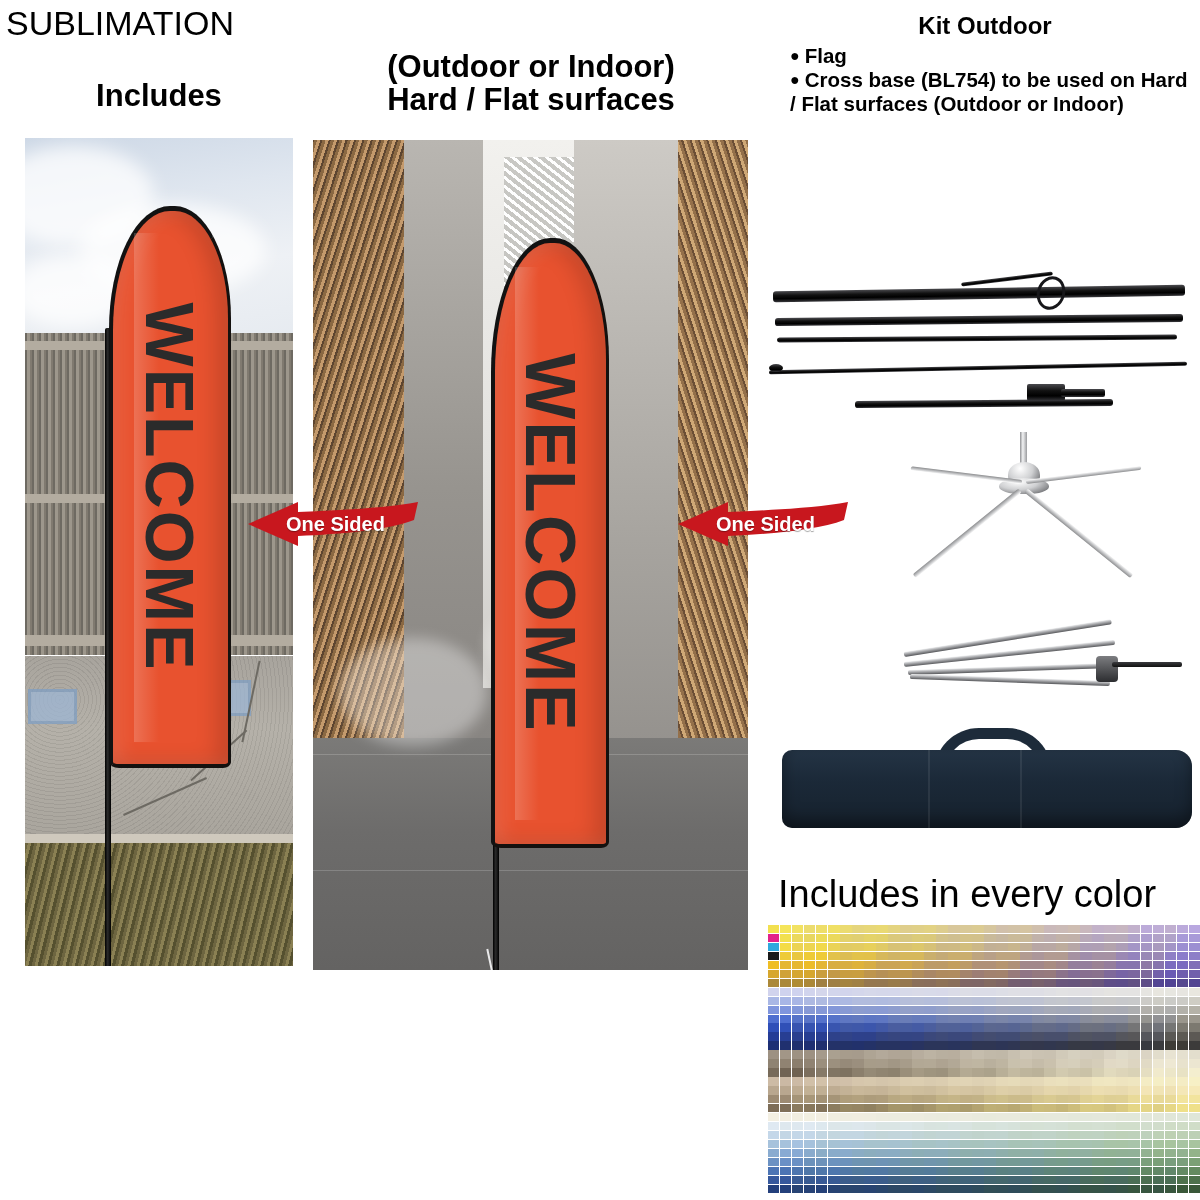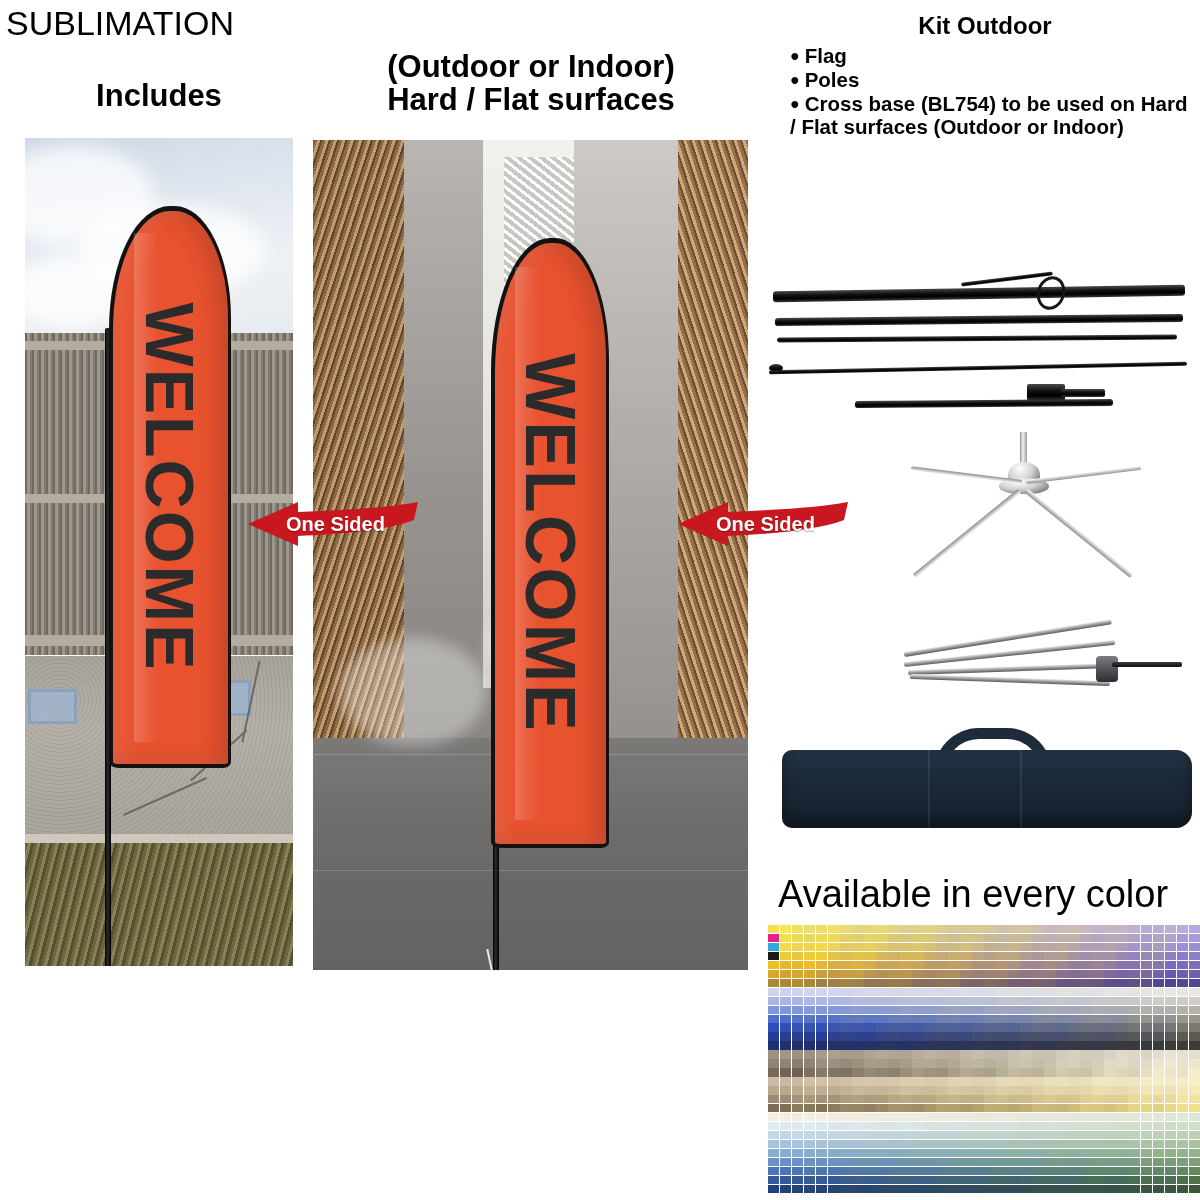--- a/index.html
+++ b/index.html
@@ -127,21 +127,20 @@
 
 <div class="abs" id="hard-flat-title">
   <div>(Outdoor or Indoor)</div>
   <div>Hard / Flat surfaces</div>
 </div>
 
 <div class="abs" id="kit-title">Kit Outdoor</div>
 
 <div class="abs" id="kit-list">
   <div class="kit-item"><span class="dot">●</span><span>Flag</span></div>
-  <div class="kit-item"><span class="dot">●</span><span>Poles</span></div>
   <div class="kit-item"><span class="dot">●</span><span>Cross base (BL754) to be used on Hard / Flat surfaces (Outdoor or Indoor)</span></div>
 </div>
 
 <div class="abs photo" id="photo-outdoor">
   <div class="od-sky"></div>
   <div class="od-cloud" style="left:-12%;top:1%;width:60%;height:12%;"></div>
   <div class="od-cloud" style="left:20%;top:8%;width:70%;height:11%;"></div>
   <div class="od-cloud" style="left:-5%;top:14%;width:45%;height:9%;"></div>
 
   <div class="od-wall"></div>
@@ -244,21 +243,21 @@
   <div class="fold-bar" style="left:212px;top:50px;width:70px;height:5px;background:linear-gradient(180deg,#3a3b3e,#111);"></div>
 </div>
 
 <div class="abs bag-area">
   <div class="bag-handle"></div>
   <div class="bag-body"></div>
   <div class="bag-seam" style="left:146px;"></div>
   <div class="bag-seam" style="left:238px;"></div>
 </div>
 
-<div class="abs" id="avail-color-title">Available in every color</div>
+<div class="abs" id="avail-color-title">Includes in every color</div>
 <div class="abs" id="color-grid">
     <i style="background: rgb(242, 224, 79);"></i>
     <i style="background: rgb(245, 229, 90);"></i>
     <i style="background: rgb(242, 226, 98);"></i>
     <i style="background: rgb(236, 220, 110);"></i>
     <i style="background: rgb(238, 222, 105);"></i>
     <i style="background: rgb(240, 224, 101);"></i>
     <i style="background: rgb(235, 219, 113);"></i>
     <i style="background: rgb(229, 213, 125);"></i>
     <i style="background: rgb(231, 215, 121);"></i>

